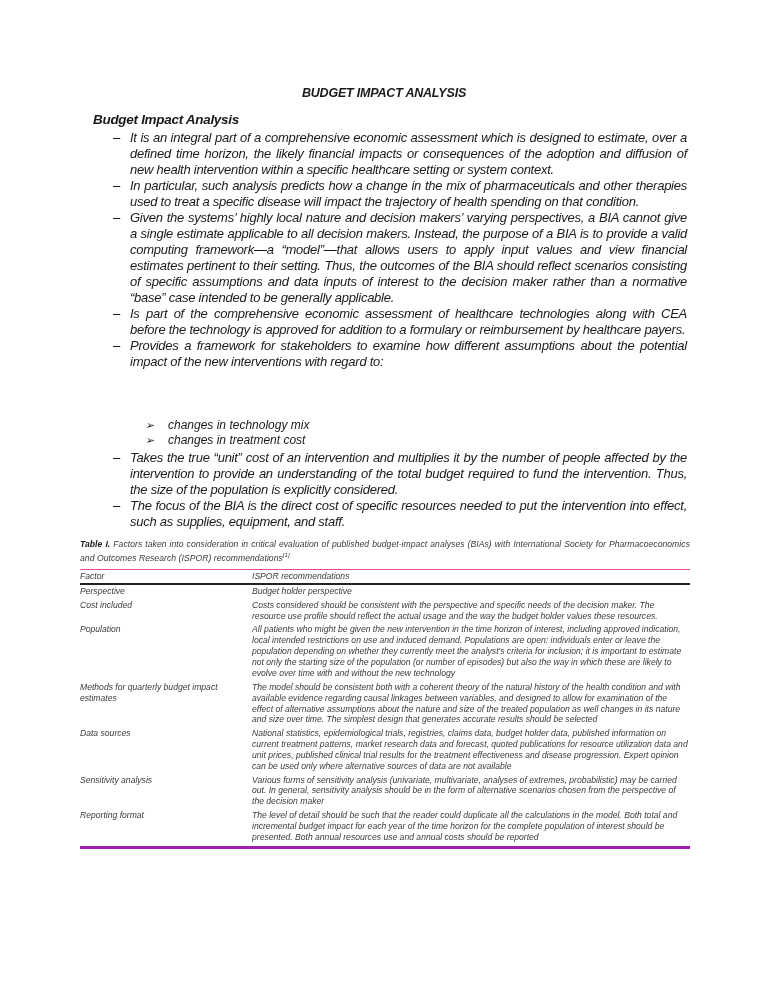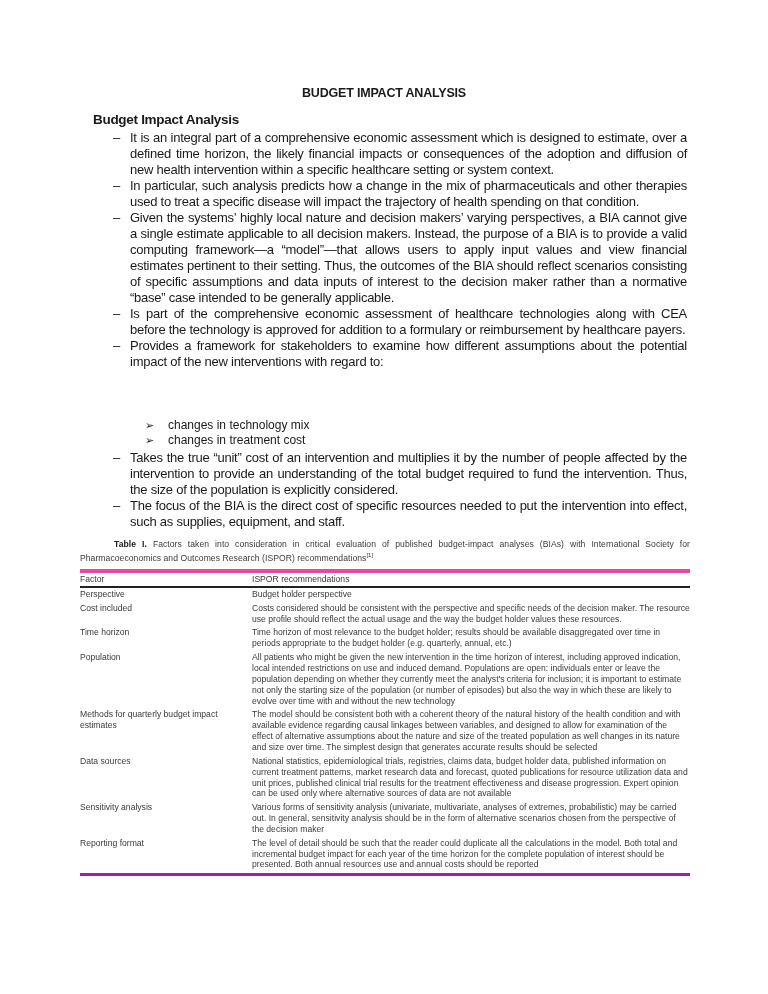--- a/index.html
+++ b/index.html
@@ -1,17 +1,17 @@
 <!DOCTYPE html>
 <html><head>
 <meta charset="utf-8">
 <style>
   html, body { margin: 0; padding: 0; background: #ffffff; }
   body { width: 768px; height: 994px; position: relative; overflow: hidden; color: #1a1a1a; }
-  .page { position: absolute; left: 0; top: 0; width: 768px; height: 994px; }
+  .page { position: absolute; left: 0; top: 0; width: 768px; height: 994px; font-style: italic; }
   .doc-title {
     position: absolute; left: 0; top: 86px; width: 768px; text-align: center;
     font-family: "Liberation Sans", sans-serif; font-weight: bold; font-size: 12.5px; letter-spacing: -0.2px;
   }
   .section-heading {
     position: absolute; left: 93px; top: 112px;
     font-family: "Liberation Sans", sans-serif; font-weight: bold; font-size: 13.5px; letter-spacing: -0.3px;
   }
   .bullets {
     position: absolute; left: 113px; top: 130px; width: 574px;
@@ -23,24 +23,24 @@
   .bullets > li .txt { display: block; }
   .sub {
     margin: 0; padding: 0; list-style: none;
     font-size: 12px; line-height: 15px;
   }
   .sub li { position: relative; padding-left: 55px; }
   .sub li .arrow { position: absolute; left: 32px; top: 0; font-size: 11px; }
 
   .table-wrap { position: absolute; left: 80px; top: 539px; width: 610px; font-family: "Liberation Sans", sans-serif; color: #333; }
   .caption { font-size: 8.6px; line-height: 11px; letter-spacing: 0.05px; color: #3a3a3a; text-align: justify; text-align-last: left; }
-  .caption b { color: #222; margin-left: 34px; }
+  .caption b { color: #222; }
   .caption sup { font-size: 6px; }
   table.bia { width: 610px; border-collapse: collapse; margin-top: 5px; font-size: 8.6px; line-height: 10.9px; color: #3a3a3a; }
-  table.bia thead tr { border-top: 4px solid #ec4899; border-bottom: 2px solid #222; }
+  table.bia thead tr { border-top: 1px solid #ec4899; border-bottom: 2px solid #222; }
   table.bia th { text-align: left; font-weight: normal; padding: 1px 0 1px 0; }
   table.bia td { vertical-align: top; padding: 1.4px 0; }
   table.bia td.factor { width: 142px; }
   table.bia tbody tr:last-child { border-bottom: 3px solid #a21caf; }
   table.bia tbody tr:last-child td { padding-bottom: 3px; }
 </style>
 </head>
 <body>
 
 <div class="page">
@@ -106,24 +106,20 @@
       <tbody>
         <tr>
             <td class="factor">Perspective</td>
             <td>Budget holder perspective</td>
           </tr>
         <tr>
             <td class="factor">Cost included</td>
             <td>Costs considered should be consistent with the perspective and specific needs of the decision maker. The resource use profile should reflect the actual usage and the way the budget holder values these resources.</td>
           </tr>
         <tr>
-            <td class="factor">Time horizon</td>
-            <td>Time horizon of most relevance to the budget holder; results should be available disaggregated over time in periods appropriate to the budget holder (e.g. quarterly, annual, etc.)</td>
-          </tr>
-        <tr>
             <td class="factor">Population</td>
             <td>All patients who might be given the new intervention in the time horizon of interest, including approved indication, local intended restrictions on use and induced demand. Populations are open: individuals enter or leave the population depending on whether they currently meet the analyst's criteria for inclusion; it is important to estimate not only the starting size of the population (or number of episodes) but also the way in which these are likely to evolve over time with and without the new technology</td>
           </tr>
         <tr>
             <td class="factor" style="padding-right:30px;">Methods for quarterly budget impact estimates</td>
             <td>The model should be consistent both with a coherent theory of the natural history of the health condition and with available evidence regarding causal linkages between variables, and designed to allow for examination of the effect of alternative assumptions about the nature and size of the treated population as well changes in its nature and size over time. The simplest design that generates accurate results should be selected</td>
           </tr>
         <tr>
             <td class="factor">Data sources</td>
             <td>National statistics, epidemiological trials, registries, claims data, budget holder data, published information on current treatment patterns, market research data and forecast, quoted publications for resource utilization data and unit prices, published clinical trial results for the treatment effectiveness and disease progression. Expert opinion can be used only where alternative sources of data are not available</td>

